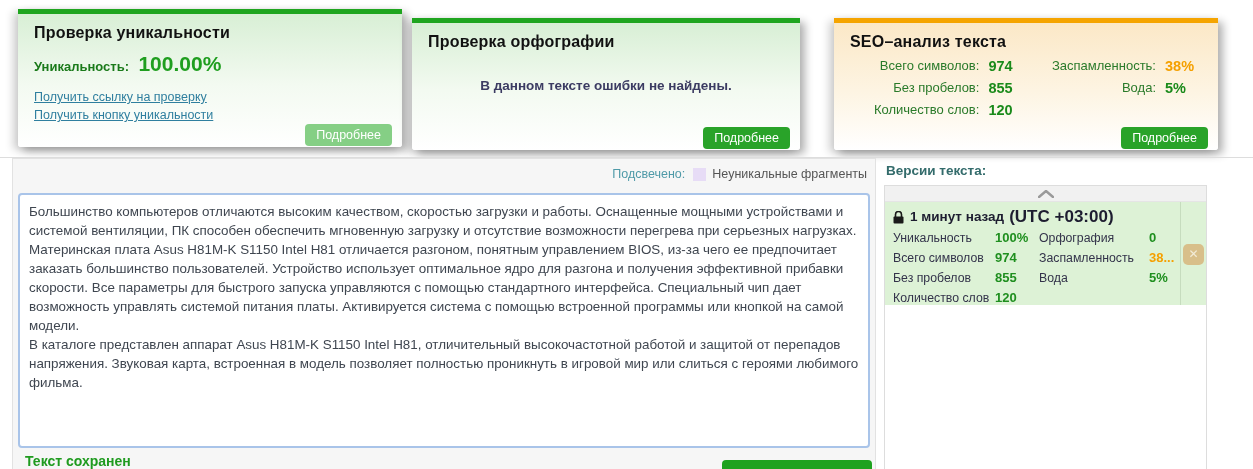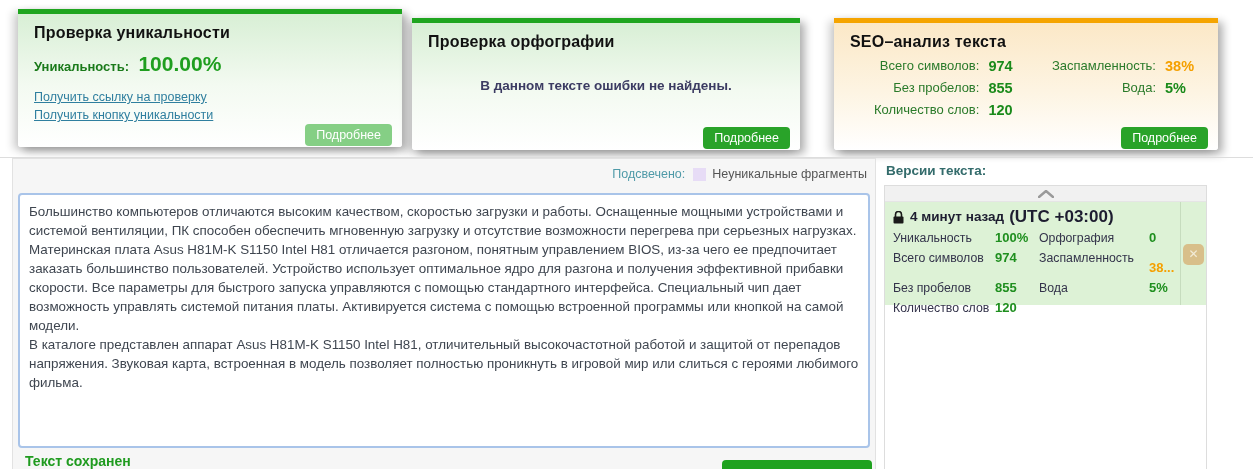--- a/index.html
+++ b/index.html
@@ -67,21 +67,21 @@
   .collapse-strip { height:16px; background:#f1f1f1; border-bottom:1px solid #e5e5e5;
     display:flex; align-items:center; justify-content:center; cursor:pointer; }
   .version-card { position:relative; height:103px; background:#ddf2d6; padding:6px 8px 0 8px; }
   .vc-sep { position:absolute; top:0; bottom:0; right:25px; width:1px; background:#c6dcbe; }
   .vc-header { display:flex; align-items:center; line-height:18px; margin-bottom:2px; }
   .vc-time { font-size:13.5px; font-weight:bold; color:#1d1d30; margin-left:6px; }
   .vc-tz { font-size:17px; font-weight:bold; color:#1d1d30; margin-left:5px; }
   .vc-grid { display:grid; grid-template-columns:102px 44px 110px 1fr; line-height:20px; width:288px; }
   .vc-label { font-size:12.3px; color:#33334a; white-space:nowrap; }
   .vc-value { font-size:13px; font-weight:bold; color:#1f8f1f; }
-  .vc-value.orange { color:#f5a000;margin-top:10px; }
+  .vc-value.orange { color:#f5a000; }
   .vc-close { position:absolute; top:42px; right:2px; width:21px; height:21px;
     background:#d8bf8a; border:none; border-radius:5px; color:#f2ecd8; font-size:12px;
     font-weight:bold; cursor:pointer; line-height:19px; text-align:center; font-family:inherit; }
 </style>
 </head>
 <body>
 
 <div class="page">
 
   <div class="card card1">
@@ -158,21 +158,21 @@
         <polyline points="1,7 8,1 15,7" fill="none" stroke="#9a9a9a" stroke-width="2.4" stroke-linecap="round" stroke-linejoin="round"></polyline>
       </svg>
     </div>
     <div class="version-card">
       <div class="vc-sep"></div>
       <div class="vc-header">
         <svg width="11" height="13" viewBox="0 0 11 13">
           <rect x="0.5" y="5.5" width="10" height="7" rx="1" fill="#1a1a1a"></rect>
           <path d="M2.5 6 V3.5 a3 3 0 0 1 6 0 V6" fill="none" stroke="#1a1a1a" stroke-width="1.6"></path>
         </svg>
-        <span class="vc-time">4 минут назад</span>
+        <span class="vc-time">1 минут назад</span>
         <span class="vc-tz">(UTC +03:00)</span>
       </div>
       <div class="vc-grid">
         <span class="vc-label">Уникальность</span>
         <span class="vc-value">100%</span>
         <span class="vc-label">Орфография</span>
         <span class="vc-value">0</span>
         <span class="vc-label">Всего символов</span>
         <span class="vc-value">974</span>
         <span class="vc-label">Заспамленность</span>

